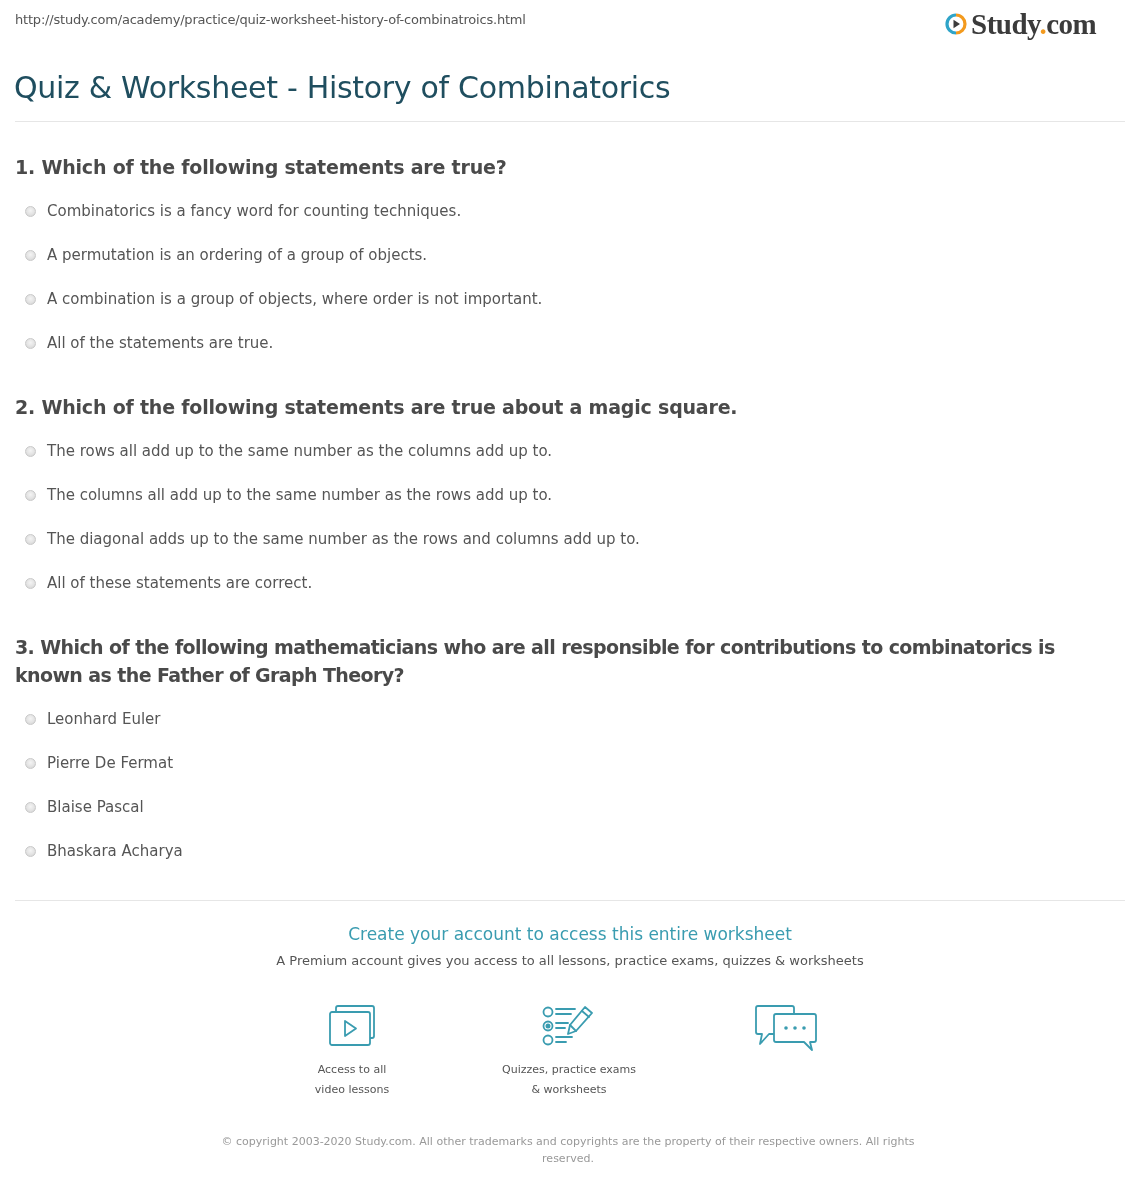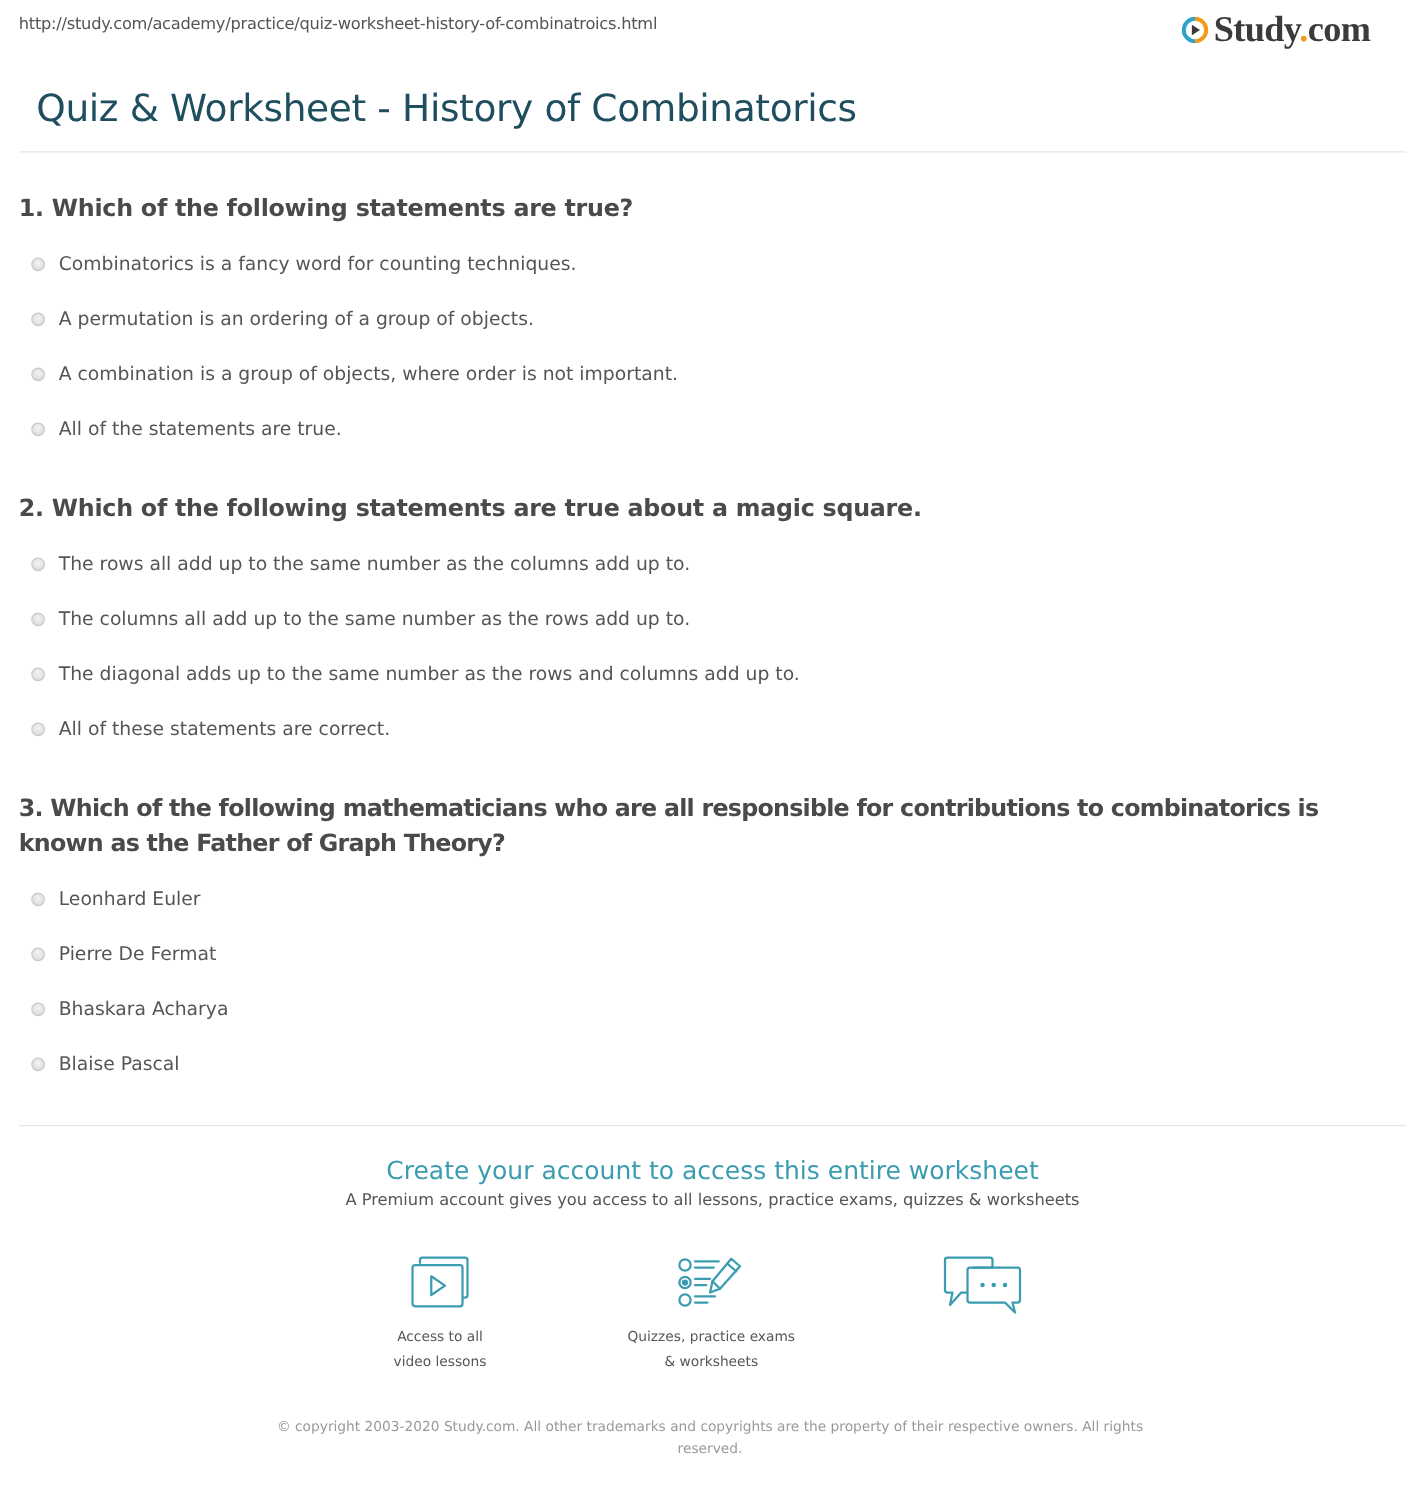--- a/index.html
+++ b/index.html
@@ -6,33 +6,33 @@
   html, body { width: 1140px; height: 1197px; background: #ffffff; }
   body { font-family: "DejaVu Sans", "Liberation Sans", sans-serif; color: #555555; position: relative; overflow: hidden; }
 
   .url { position: absolute; left: 15px; top: 12px; font-size: 13px; color: #555; letter-spacing: -0.2px; }
 
   .logo { position: absolute; left: 945px; top: 8px; display: flex; align-items: center; height: 32px; }
   .logo-mark { width: 22px; height: 22px; margin-right: 4px; }
   .logo-text { font-size: 29px; font-weight: bold; color: #3b3b3b; letter-spacing: -0.5px; font-family: Liberation Serif, serif; }
   .logo-dot { color: #f39a1e; }
 
-  .page-title { position: absolute; left: 29px; top: 70px; font-size: 30px; color: #1f4e5f; font-weight: normal; letter-spacing: -0.3px; }
+  .page-title { position: absolute; left: 14px; top: 70px; font-size: 30px; color: #1f4e5f; font-weight: normal; letter-spacing: -0.3px; }
   .title-rule { position: absolute; left: 15px; right: 15px; top: 121px; height: 1px; background: #e6e6e6; }
 
   .question { position: absolute; left: 15px; right: 15px; }
   .q-text { font-size: 19px; font-weight: bold; color: #4a4a4a; line-height: 28px; letter-spacing: -0.2px; }
   .answers { list-style: none; }
   .answer { display: flex; align-items: center; height: 44px; }
   .radio { width: 11px; height: 11px; border-radius: 50%; background: radial-gradient(circle at 50% 40%, #f4f4f4 0%, #e3e3e3 55%, #cfcfcf 100%); border: 1px solid #c9c9c9; margin-left: 10px; margin-right: 11px; flex: none; }
   .answer-label { font-size: 15px; color: #555; }
 
   .bottom-rule { position: absolute; left: 15px; right: 15px; top: 900px; height: 1px; background: #e6e6e6; }
 
-  .cta-title { position: absolute; left: 0; right: 0; top: 924px; text-align: center; font-size: 20px; color: #3a9cb0; font-weight: normal; }
+  .cta-title { position: absolute; left: 0; right: 0; top: 924px; text-align: center; font-size: 17px; color: #3a9cb0; font-weight: normal; }
   .cta-sub { position: absolute; left: 0; right: 0; top: 953px; text-align: center; font-size: 13px; color: #555; }
 
   .features { position: absolute; top: 1004px; left: 0; right: 0; }
   .feature { position: absolute; width: 200px; text-align: center; }
   .feature svg { display: block; margin: 0 auto; }
   .feature-label { margin-top: 12px; font-size: 11px; color: #555; line-height: 20px; }
 
   .copyright { position: absolute; left: 213px; width: 710px; top: 1133px; text-align: center; font-size: 11px; color: #999; line-height: 17px; }
 </style>
 </head>
@@ -102,25 +102,25 @@
     <li class="answer">
         <span class="radio"></span>
         <span class="answer-label">Leonhard Euler</span>
       </li>
     <li class="answer">
         <span class="radio"></span>
         <span class="answer-label">Pierre De Fermat</span>
       </li>
     <li class="answer">
         <span class="radio"></span>
-        <span class="answer-label">Bhaskara Acharya</span>
+        <span class="answer-label">Blaise Pascal</span>
       </li>
     <li class="answer">
         <span class="radio"></span>
-        <span class="answer-label">Blaise Pascal</span>
+        <span class="answer-label">Bhaskara Acharya</span>
       </li>
   </ul>
 </div>
 
 <div class="bottom-rule"></div>
 
 <div class="cta-title">Create your account to access this entire worksheet</div>
 <div class="cta-sub">A Premium account gives you access to all lessons, practice exams, quizzes &amp; worksheets</div>
 
 <div class="features">

